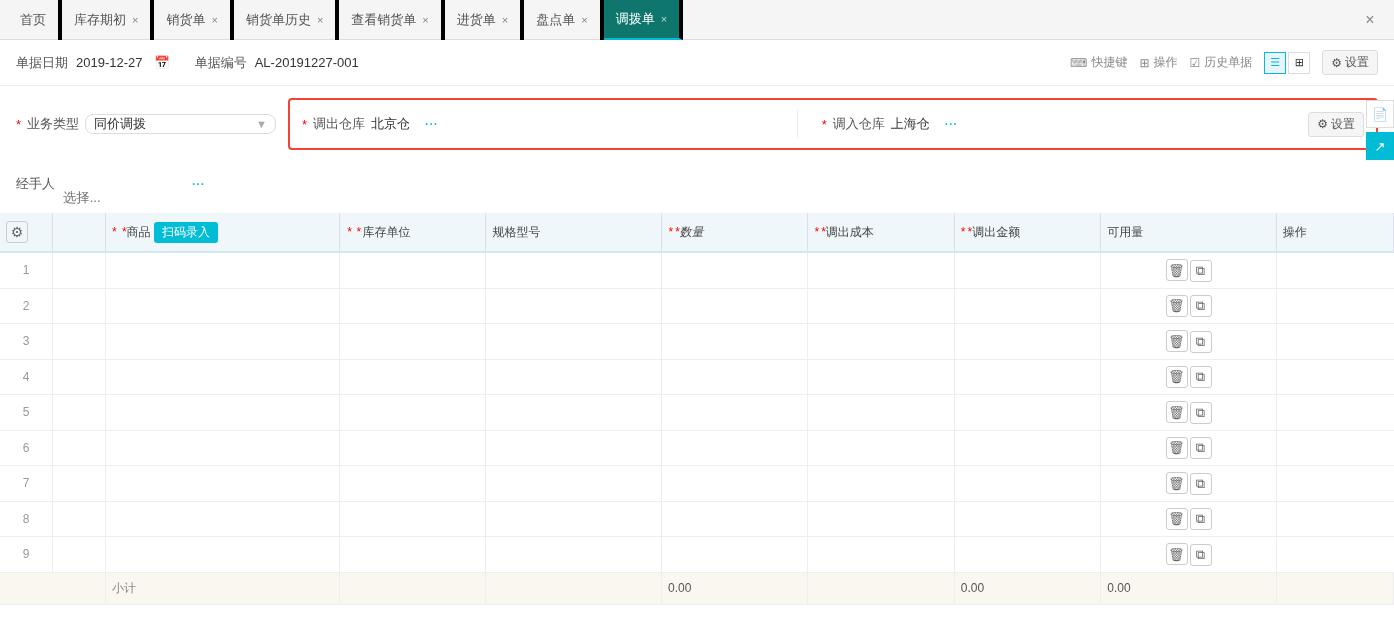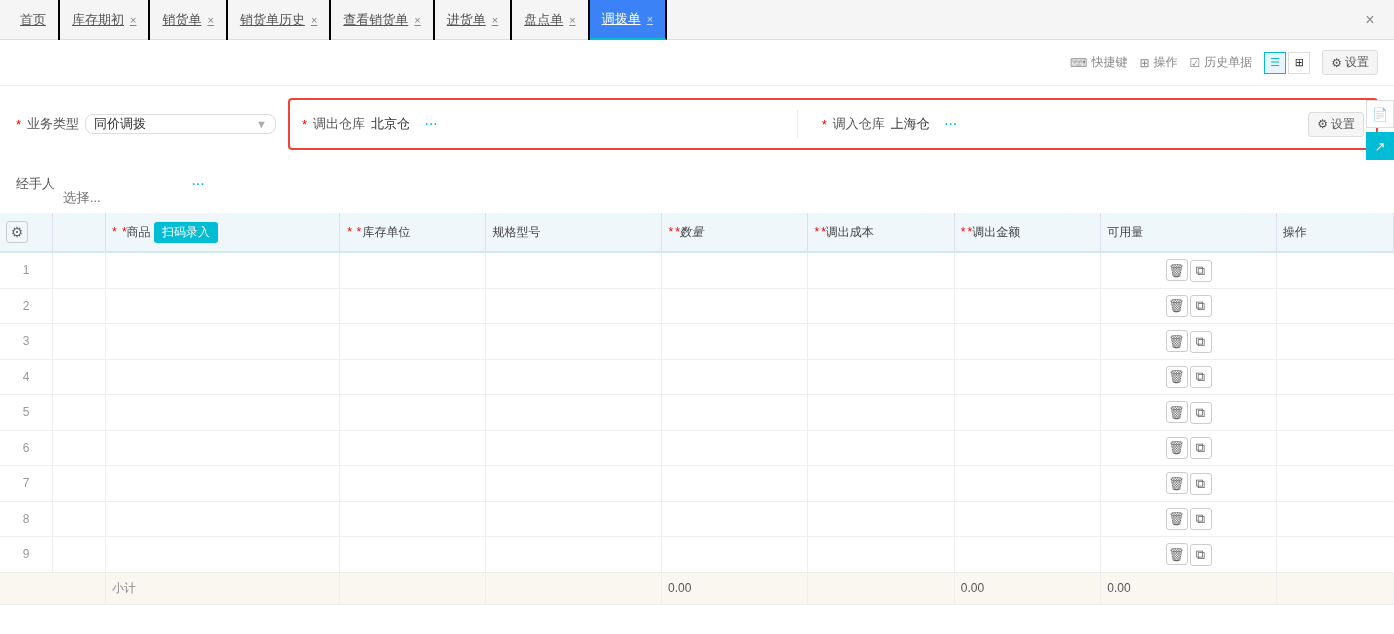--- a/index.html
+++ b/index.html
@@ -5,26 +5,25 @@
     * { box-sizing: border-box; margin: 0; padding: 0; }
     body { font-family: 'Microsoft YaHei', Arial, sans-serif; font-size: 13px; background: #fff; color: #333; width: 1394px; overflow-x: hidden; }
 
     
     .tab-bar {
       display: flex; align-items: center; background: #f5f5f5; border-bottom: 1px solid #ddd;
       height: 40px; padding: 0 8px;
     }
     .tab-item {
       display: flex; align-items: center; padding: 0 12px; height: 40px; cursor: pointer;
-      font-size: 13px; color: #555; border-right: 2px solid #000000; white-space: nowrap;
+      font-size: 13px; color: #555; border-right: 4px solid #000000; white-space: nowrap;
       position: relative;
-      text-decoration: underline;
     }
     .tab-item.active {
-      background: #3b82f6; color: #fff; border-bottom: 2px solid #00bcd4;
+      background: #0f766e; color: #fff; border-bottom: 2px solid #00bcd4;
     }
     .tab-item .tab-close {
       margin-left: 6px; font-size: 11px; cursor: pointer; opacity: 0.7;
     }
     .tab-item.active .tab-close { color: #fff; }
     .close-btn-right {
       margin-left: auto; width: 32px; height: 32px; display: flex; align-items: center;
       justify-content: center; cursor: pointer; font-size: 16px; color: #888;
     }
 
@@ -183,20 +182,27 @@
       <span class="tab-close">×</span>
     </div>
     <div class="tab-item active">
       <span>调拨单</span>
       <span class="tab-close">×</span>
     </div>
     <div class="close-btn-right">×</div>
   </div>
 
   <div class="form-header">
+    <div class="form-header-left">
+      <span class="field-label">单据日期</span>
+      <span class="field-value">2019-12-27</span>
+      <span class="calendar-icon">📅</span>
+      <span class="field-label" style="margin-left:16px;">单据编号</span>
+      <span class="field-value">AL-20191227-001</span>
+    </div>
     <div class="form-header-right">
       <div class="header-action">
         <span>⌨</span>
         <span>快捷键</span>
       </div>
       <div class="header-action">
         <span>⊞</span>
         <span>操作</span>
       </div>
       <div class="header-action">

